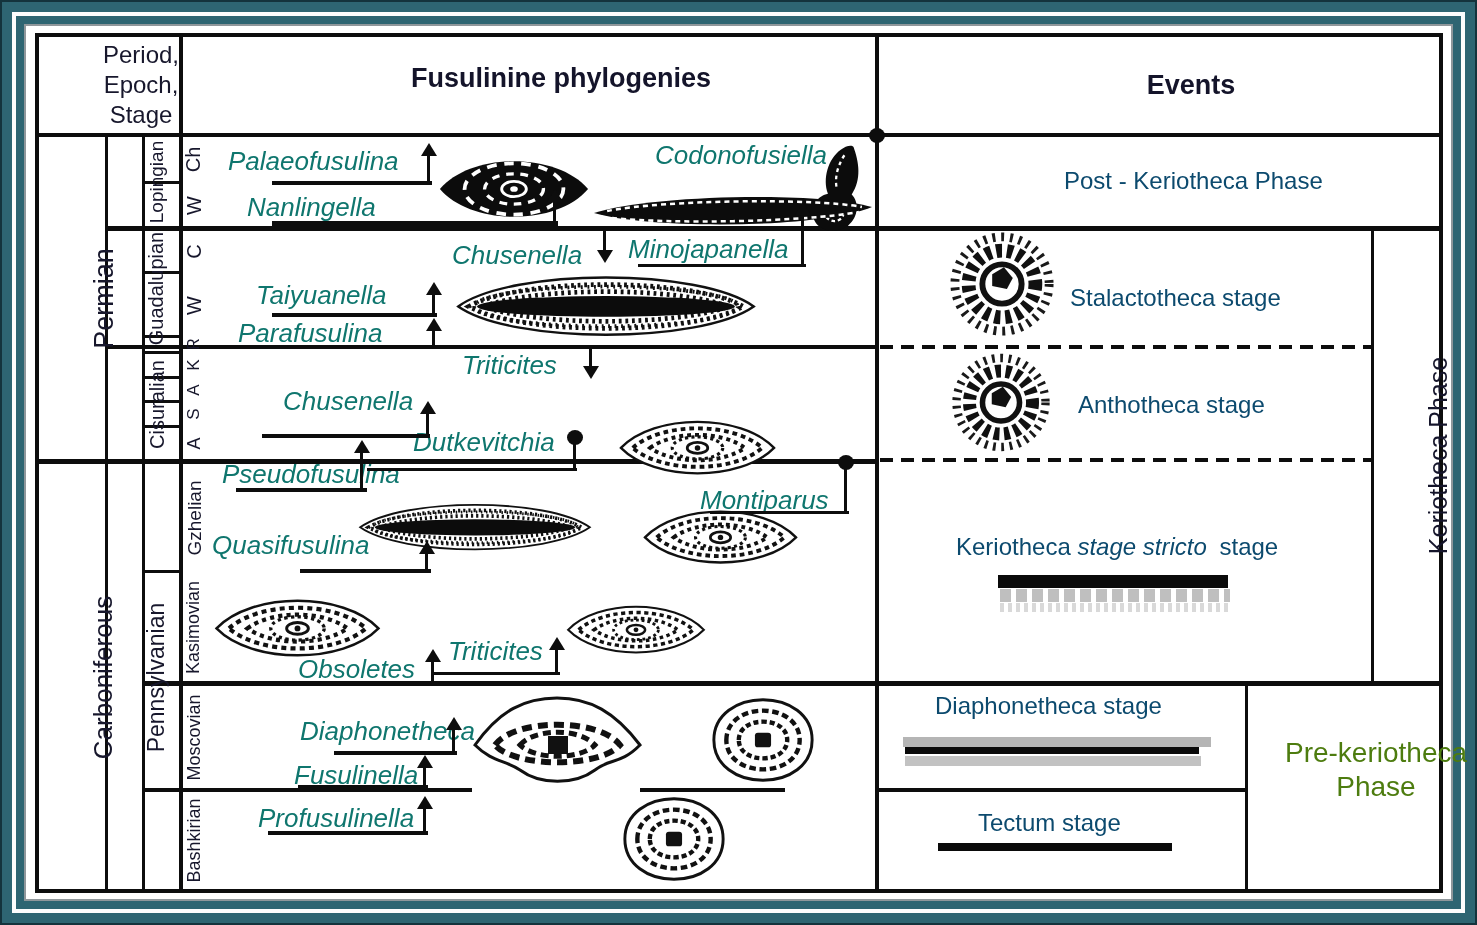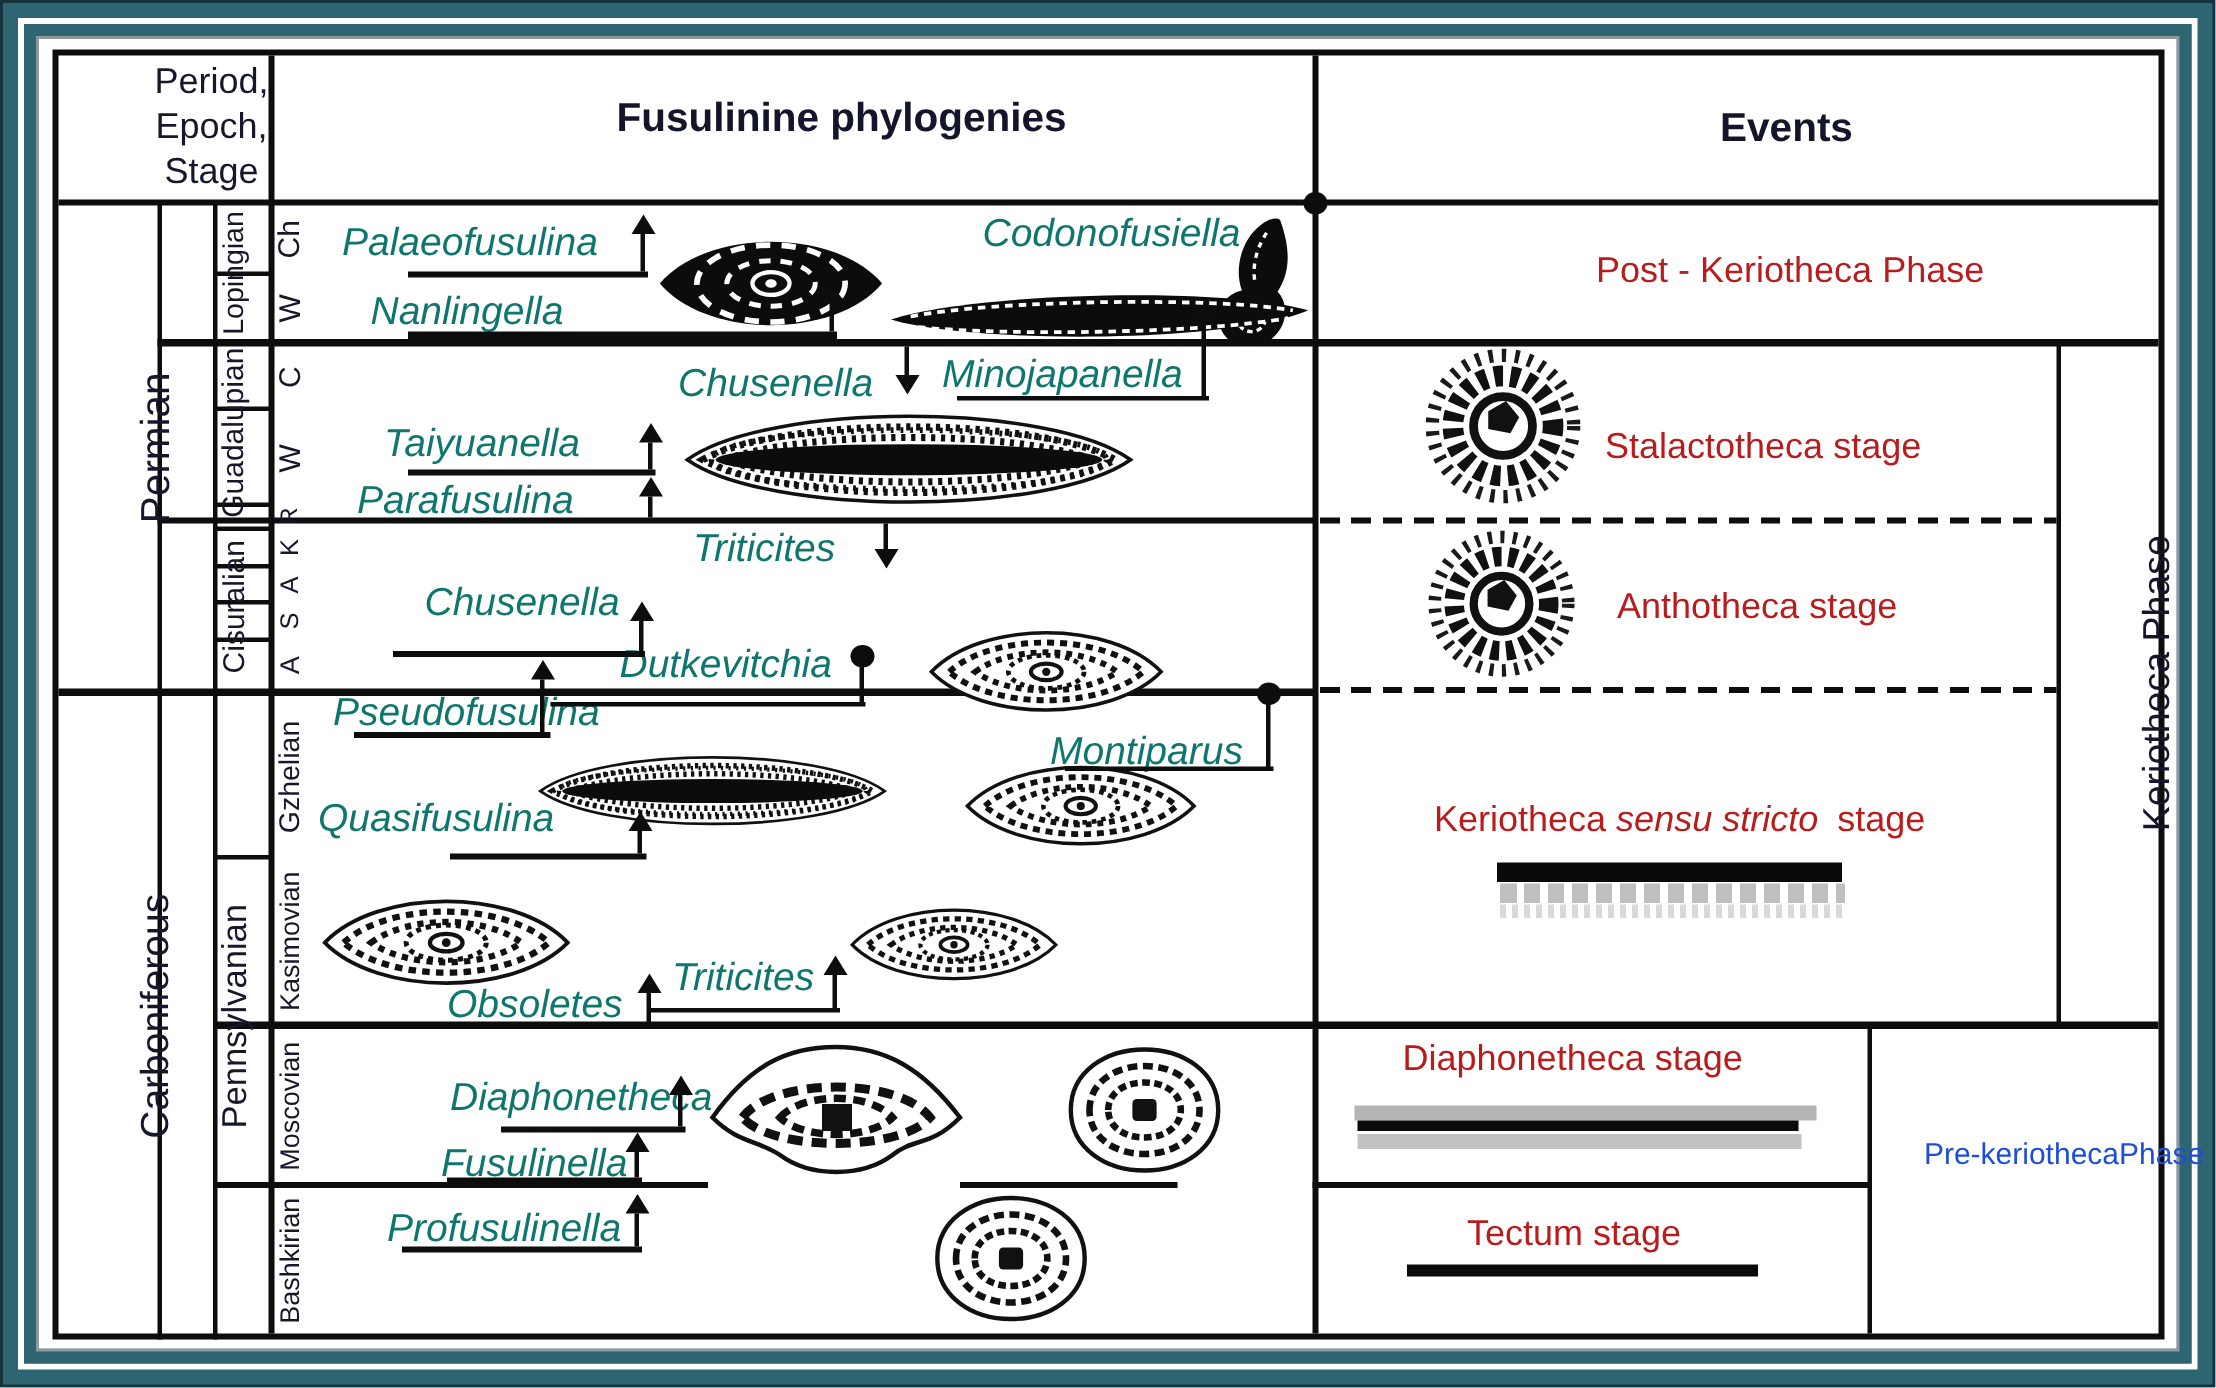--- a/index.html
+++ b/index.html
@@ -14,21 +14,21 @@
   .f-page{position:absolute;inset:26px;background:#ffffff;}
   .tborder{position:absolute;left:35px;top:33px;width:1400px;height:852px;border:4px solid #0d0d0d;background:#fff;}
   .ln{position:absolute;background:#0d0d0d;}
   .dash{position:absolute;background:repeating-linear-gradient(90deg,#0d0d0d 0 13px,transparent 13px 21px);}
   .dot{position:absolute;width:16px;height:15px;border-radius:50%;background:#0d0d0d;}
   .shaft{position:absolute;width:3px;background:#0d0d0d;}
   .tu{position:absolute;width:0;height:0;border-left:8px solid transparent;border-right:8px solid transparent;border-bottom:13px solid #0d0d0d;}
   .td{position:absolute;width:0;height:0;border-left:8px solid transparent;border-right:8px solid transparent;border-top:13px solid #0d0d0d;}
   .ul{position:absolute;background:#0d0d0d;height:4px;}
   .taxon{position:absolute;font-style:italic;font-size:26px;white-space:nowrap;color:#0f766e;}
-  .ev{position:absolute;font-size:24px;white-space:nowrap;color:#b91c1c;}
+  .ev{position:absolute;font-size:24px;white-space:nowrap;color:#0c4a6e;}
   .cellflex{position:absolute;display:flex;align-items:center;justify-content:center;padding-left:32px;}
   .rot{transform:rotate(-90deg);white-space:nowrap;}
   .hdr{font-weight:bold;font-size:27px;color:#14142a;}
   .fossil{position:absolute;}
   .citation{position:absolute;font-weight:bold;font-size:24px;color:#000;white-space:nowrap;}
 </style>
 </head>
 <body>
 
 <svg width="0" height="0" style="position:absolute">
@@ -304,25 +304,25 @@
   <div class="shaft" style="left:573px;top:444px;height:26px;"></div>
   <div class="shaft" style="left:844px;top:468px;height:45px;"></div>
   <div class="dot" style="left:869px;top:128px;"></div>
   <div class="dot" style="left:567px;top:430px;"></div>
   <div class="dot" style="left:838px;top:455px;"></div>
 
   <div class="ev" style="left:1064px;top:167px;">Post - Keriotheca Phase</div>
   <div class="ev" style="left:1070px;top:284px;">Stalactotheca stage</div>
   <div class="ev" style="left:1078px;top:391px;">Anthotheca stage</div>
   <div class="ev" style="left:956px;top:533px;">
-    <span>Keriotheca </span><span style="font-style:italic">sensu stricto</span><span style="margin-left:6px"> stage</span>
+    <span>Keriotheca </span><span style="font-style:italic">stage stricto</span><span style="margin-left:6px"> stage</span>
   </div>
   <div class="ev" style="left:935px;top:692px;">Diaphonetheca stage</div>
   <div class="ev" style="left:978px;top:809px;">Tectum stage</div>
-  <div class="cellflex" style="left:1248px;top:685px;width:192px;height:170px;flex-direction:row;font-size:20px;line-height:34px;color:#1d4ed8;">
+  <div class="cellflex" style="left:1248px;top:685px;width:192px;height:170px;flex-direction:column;font-size:28px;line-height:34px;color:#4d7c0f;">
     <div>Pre-keriotheca</div>
     <div>Phase</div>
   </div>
   <div class="cellflex" style="left:1374px;top:228px;width:65px;height:455px;font-size:25px;color:#15152b;">
     <span class="rot">Keriotheca Phase</span>
   </div>
 
   <div class="abs" style="left:998px;top:575px;width:230px;height:13px;background:#0a0a0a;"></div>
   <div class="abs" style="left:1000px;top:589px;width:230px;height:13px;background:repeating-linear-gradient(90deg,#bfbfbf 0 11px,#fff 11px 16px);"></div>
   <div class="abs" style="left:1000px;top:603px;width:230px;height:9px;background:repeating-linear-gradient(90deg,#d9d9d9 0 4px,#fff 4px 8px);"></div>

